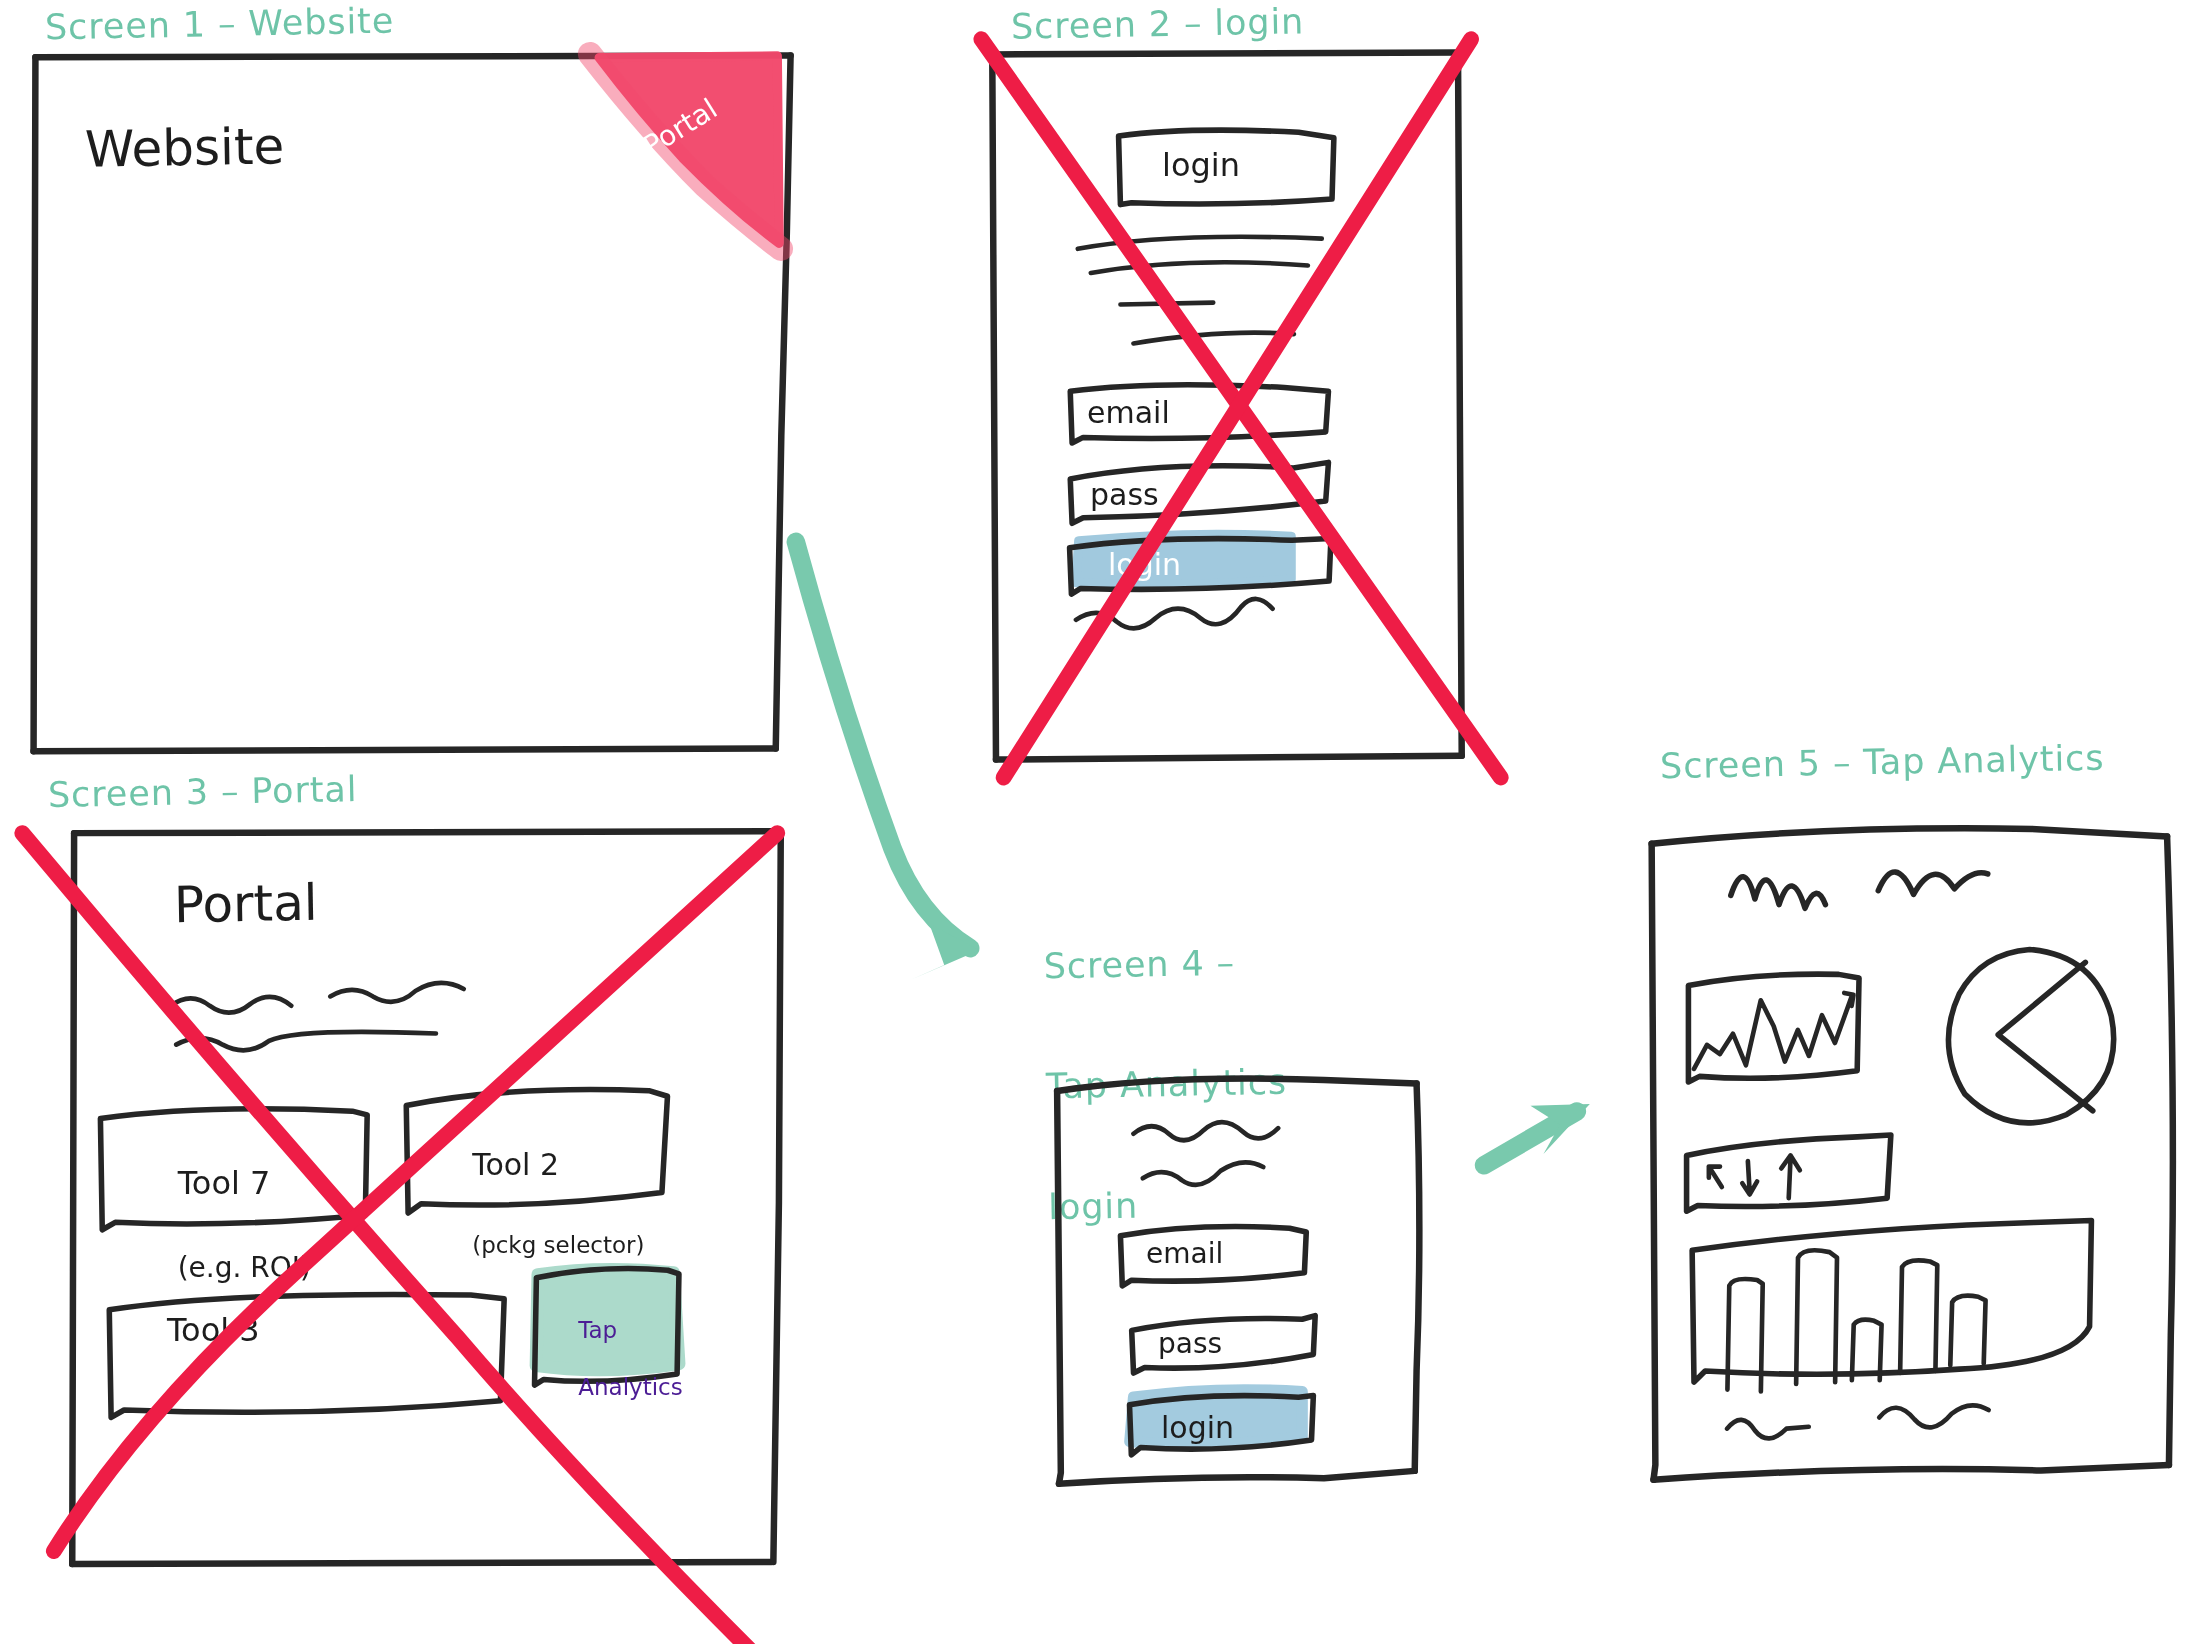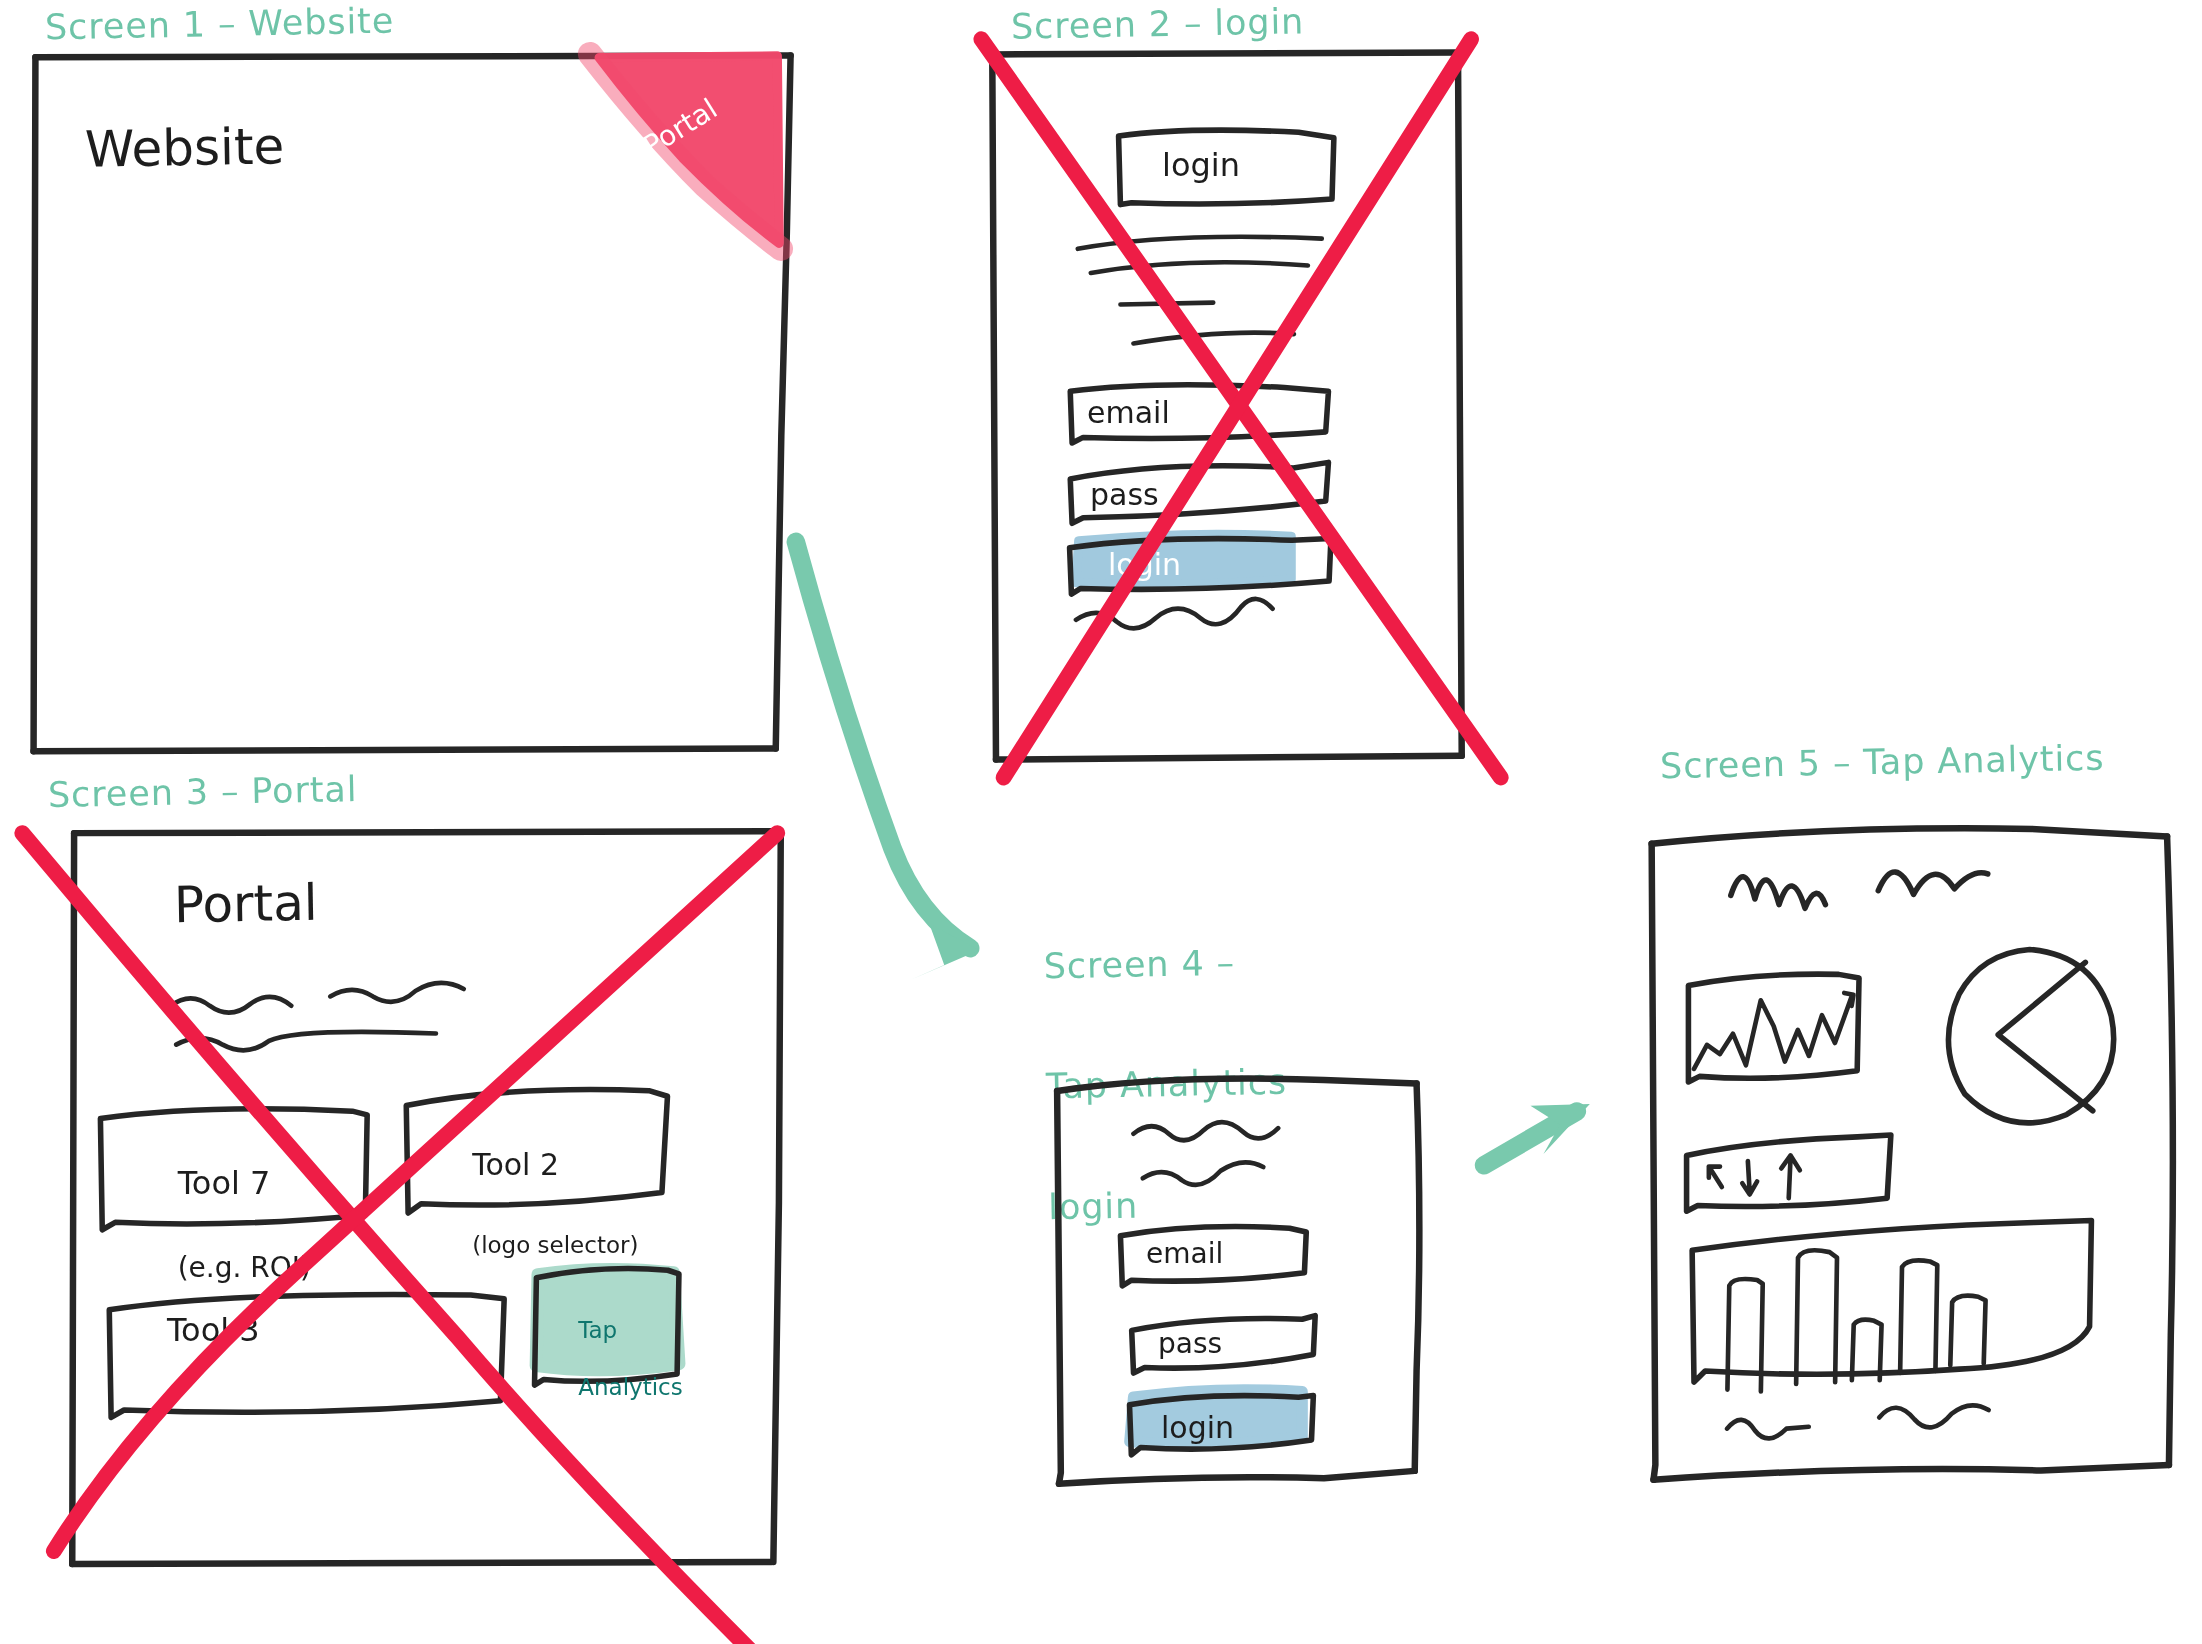--- a/index.html
+++ b/index.html
@@ -49,21 +49,21 @@
   
   .ribbon-text{
     position:absolute;color:#ffffff;font-size:28px;
     font-family:"DejaVu Sans", sans-serif;
     transform:rotate(-32deg);
     white-space:nowrap;
     font-weight:500;
   }
   
   .sticky-text{
-    position:absolute;color:#0f766e;font-size:23px;
+    position:absolute;color:#4c1d95;font-size:23px;
     font-family:"DejaVu Sans", sans-serif;line-height:1.25;white-space:pre;
   }
   .btn-text-white{color:#ffffff;}
 </style>
 </head>
 <body>
 
 <div class="stage">
 
   <div class="hand-label" style="left:45px;top:3.7px;">Screen 1 – Website</div>
@@ -172,21 +172,21 @@
     <span style="font-size:28px;">(e.g. ROI)</span>
   </div>
 
   <div class="frame" style="left:397px;top:1083px;width:278px;height:147px;">
     <svg width="289" height="158" viewBox="0 0 312 170">
       <path class="ink ink-med" d="M10 24 Q120 2 272 8 L292 14 L286 118 Q150 136 26 130 L12 140 Z"></path>
     </svg>
   </div>
   <div class="boxlabel" style="left:434px;top:1106px;font-size:30px;">
     <span>Tool 2</span><br>
-    <span style="font-size:23px;">(logo selector)</span>
+    <span style="font-size:23px;">(pckg selector)</span>
   </div>
 
   <div class="frame" style="left:100px;top:1282px;width:408px;height:141px;">
     <svg width="419" height="154" viewBox="0 0 452 166">
       <path class="ink ink-med" d="M10 30 Q140 10 400 14 L436 18 L432 128 Q240 146 26 138 L12 146 Z"></path>
     </svg>
   </div>
   <div class="boxlabel" style="left:167px;top:1310px;font-size:32px;">Tool 3</div>
 
   <svg class="overlay" viewBox="0 0 2374 1773" width="2202" height="1645">

